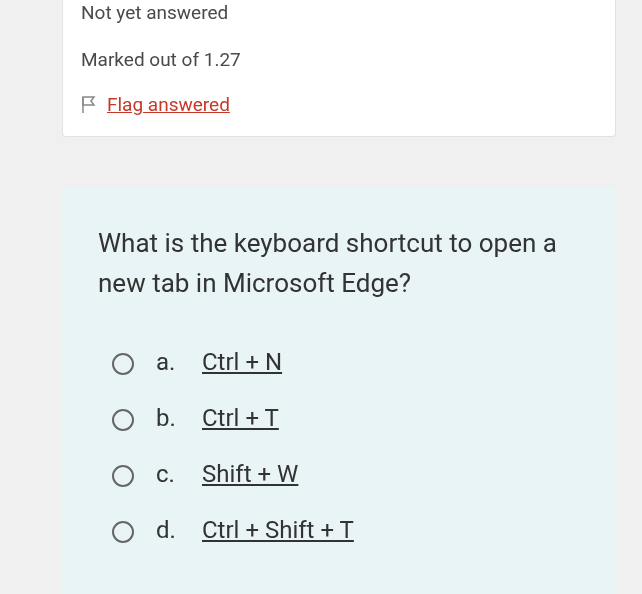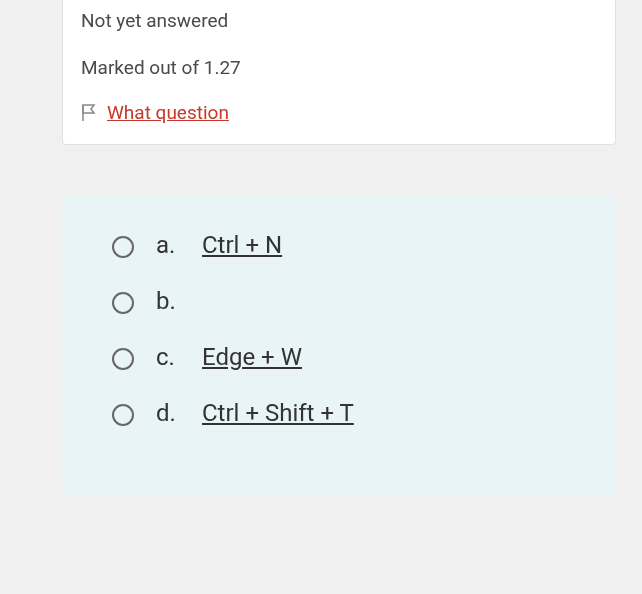--- a/index.html
+++ b/index.html
@@ -25,21 +25,20 @@
       padding: 0 0 20px 0;
     }
     .info-line {
       padding: 0 18px;
       margin-bottom: 20px;
       color: #4a4a4a;
       font-size: 19px;
       line-height: 1.4;
     }
     .info-line:first-child {
-      padding-top: 8px;
     }
     .flag-row {
       display: flex;
       align-items: center;
       padding: 0 18px;
       gap: 10px;
     }
     .flag-icon {
       width: 16px;
       height: 20px;
@@ -104,39 +103,41 @@
   <div class="info-card">
     <div class="info-line">Not yet answered</div>
     <div class="info-line">Marked out of 1.27</div>
     <div class="flag-row">
       <span class="flag-icon">
         <svg viewBox="0 0 16 20" width="16" height="20">
           <path d="M2 2 L2 18" stroke="#888" stroke-width="1.5" fill="none"></path>
           <path d="M2 2 L13 2 L10 6 L13 10 L2 10 Z" fill="none" stroke="#888" stroke-width="1.5"></path>
         </svg>
       </span>
-      <span class="flag-link">What question</span>
+      <span class="flag-link">Flag answered</span>
     </div>
   </div>
 
   <div class="question-card">
+    <div class="question-text">What is the keyboard shortcut to open a new tab in Microsoft Edge?</div>
     <div class="options">
       <label class="option-row">
         <input type="radio" name="q" class="radio" style="">
         <span class="option-letter">a.</span>
         <span class="option-text">Ctrl + N</span>
       </label>
       <label class="option-row">
         <input type="radio" name="q" class="radio" style="">
         <span class="option-letter">b.</span>
+        <span class="option-text">Ctrl + T</span>
       </label>
       <label class="option-row">
         <input type="radio" name="q" class="radio" style="">
         <span class="option-letter">c.</span>
-        <span class="option-text">Edge + W</span>
+        <span class="option-text">Shift + W</span>
       </label>
       <label class="option-row">
         <input type="radio" name="q" class="radio" style="">
         <span class="option-letter">d.</span>
         <span class="option-text">Ctrl + Shift + T</span>
       </label>
     </div>
   </div>
 </div>
 

